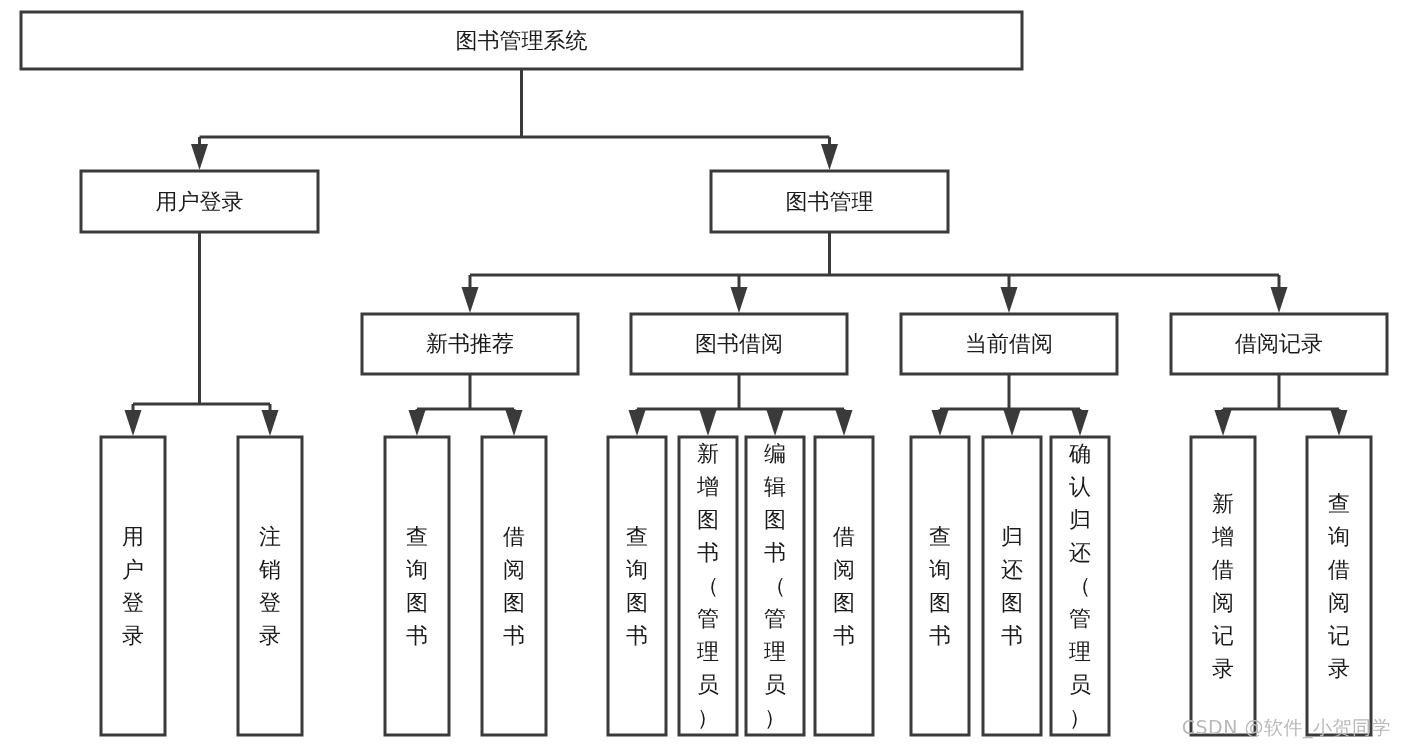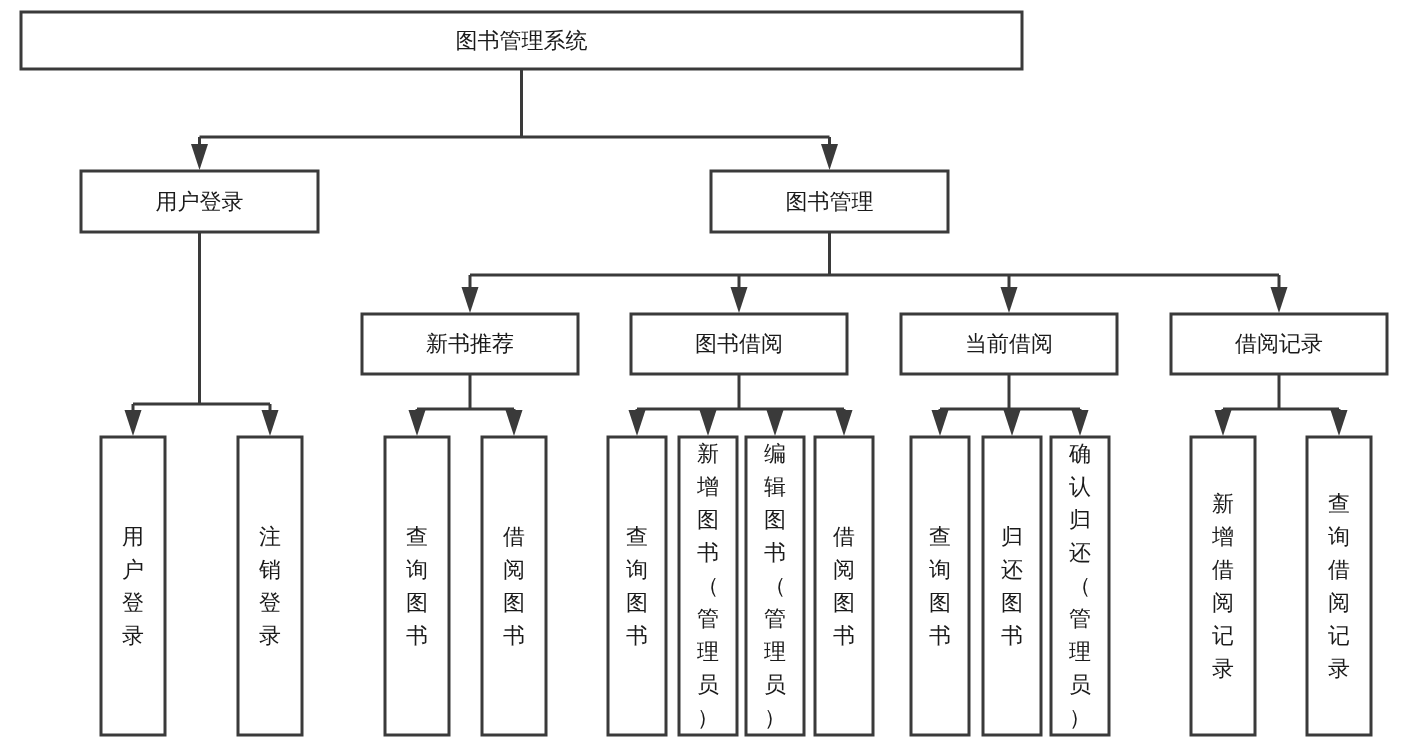--- a/index.html
+++ b/index.html
@@ -217,13 +217,14 @@
         <g>
           <rect class="node-rect" x="1191" y="437" width="64" height="298"></rect>
           <text class="node-label-vertical" x="1223" y="510.76"><tspan x="1223" dy="0">新</tspan><tspan x="1223" dy="33">增</tspan><tspan x="1223" dy="33">借</tspan><tspan x="1223" dy="33">阅</tspan><tspan x="1223" dy="33">记</tspan><tspan x="1223" dy="33">录</tspan></text>
         </g>
         <g>
           <rect class="node-rect" x="1307" y="437" width="64" height="298"></rect>
           <text class="node-label-vertical" x="1339" y="510.76"><tspan x="1339" dy="0">查</tspan><tspan x="1339" dy="33">询</tspan><tspan x="1339" dy="33">借</tspan><tspan x="1339" dy="33">阅</tspan><tspan x="1339" dy="33">记</tspan><tspan x="1339" dy="33">录</tspan></text>
         </g>
       </g>
   </svg>
+  <div class="watermark">CSDN @软件_小贺同学</div>
 </div>
 
 </body></html>

